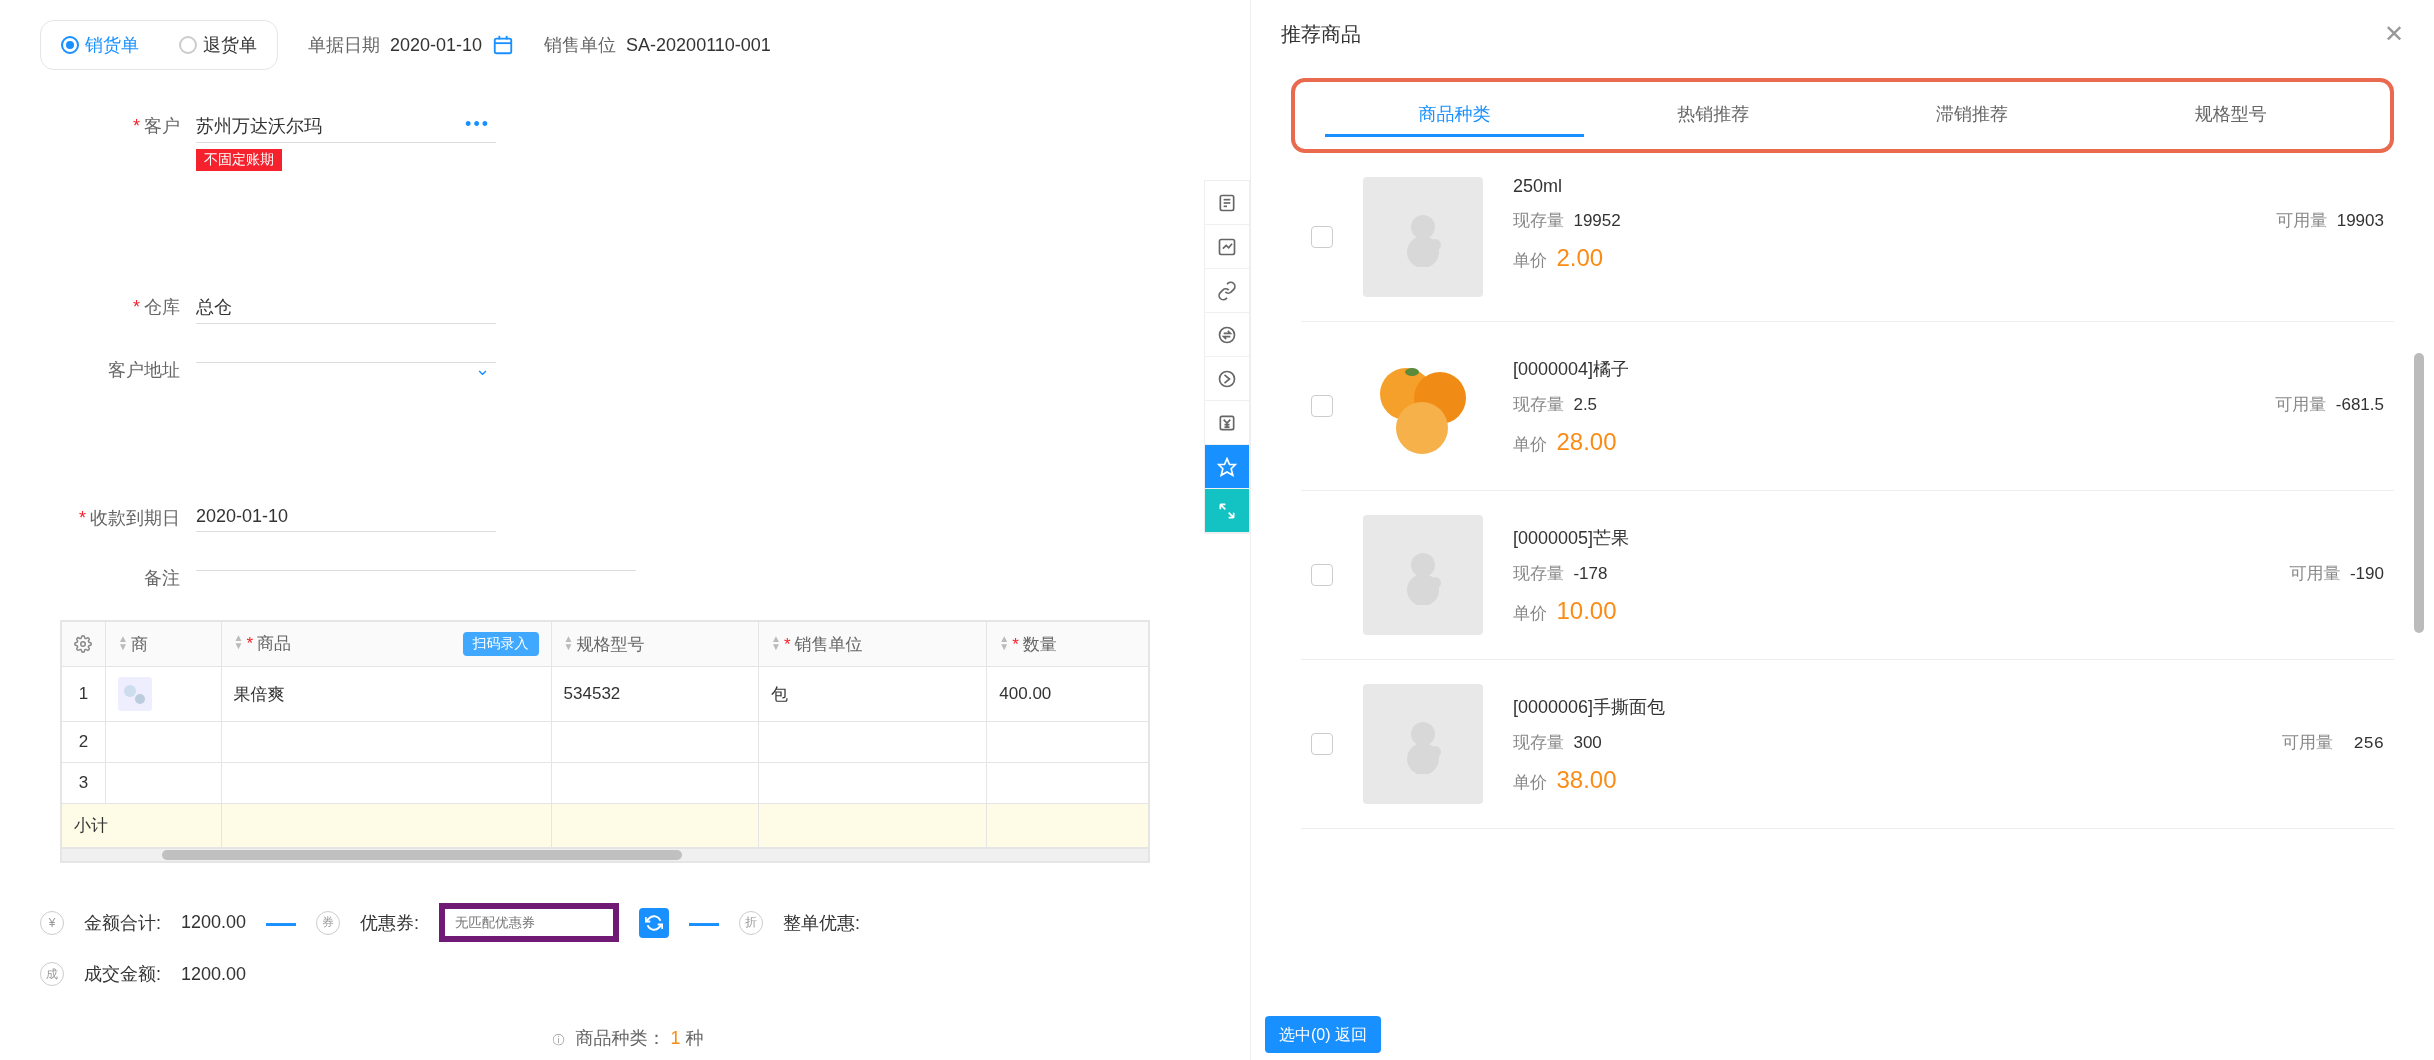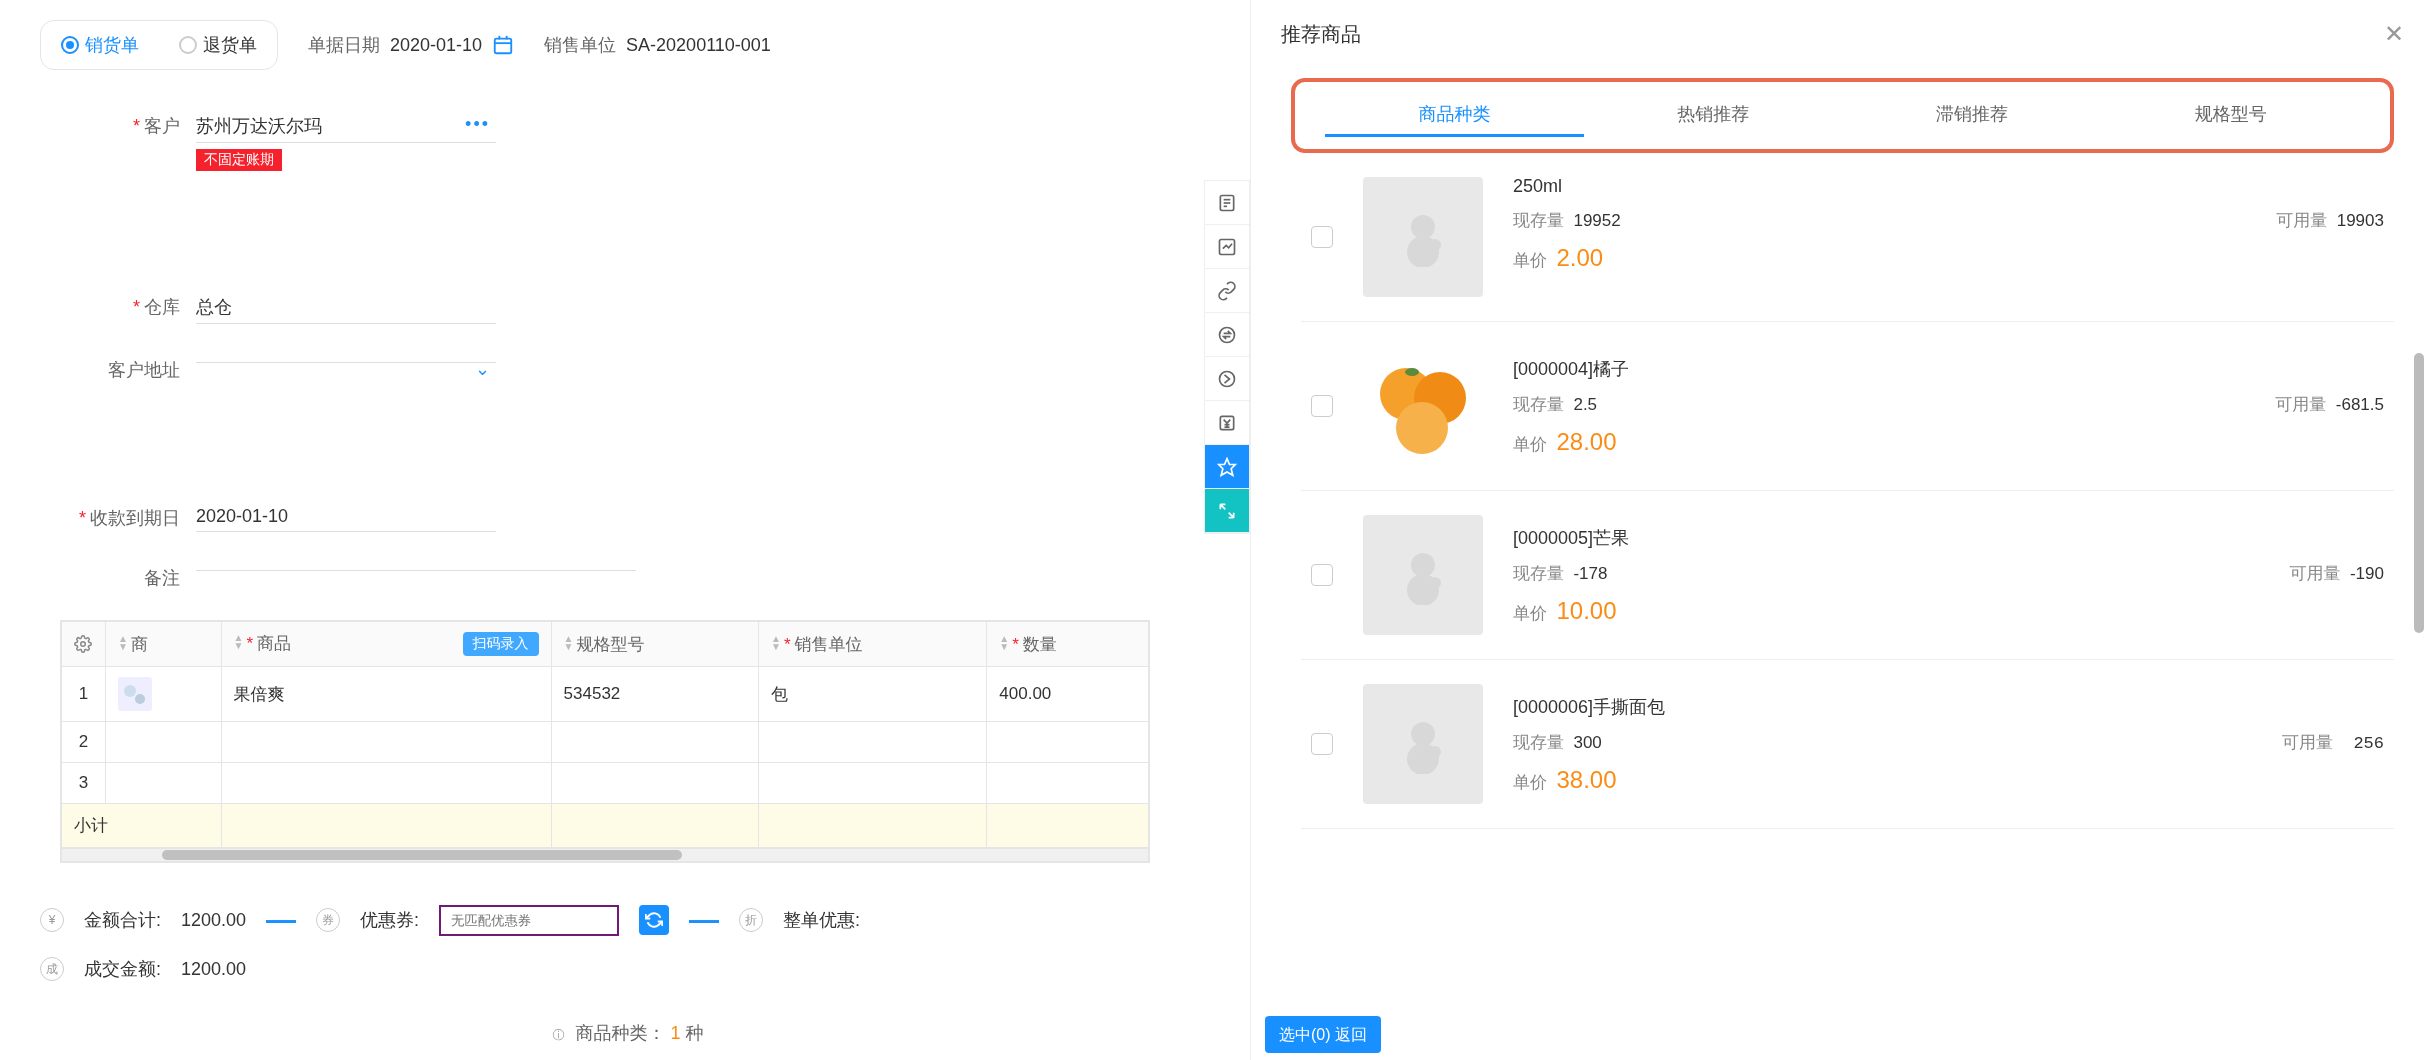--- a/index.html
+++ b/index.html
@@ -35,21 +35,21 @@
 .subtotal-row td { background:#fefbe6; }
 .scroll-track { height:14px; background:#f0f0f0; border:1px solid #e5e5e5; position:relative; }
 .scroll-thumb { position:absolute; left:100px; top:1px; width:520px; height:10px; background:#c0c0c0; border-radius:5px; }
 .side-toolbar { position:absolute; right:0; top:180px; display:flex; flex-direction:column; background:#fff; border:1px solid #eee; }
 .side-toolbar .ico { width:44px; height:44px; display:flex; align-items:center; justify-content:center; font-size:20px; color:#666; border-bottom:1px solid #f0f0f0; cursor:pointer; }
 .side-toolbar .ico.active { background:#1890ff; color:#fff; }
 .side-toolbar .ico.green { background:#13c2c2; color:#fff; }
 .totals { padding:20px 0; display:flex; flex-direction:column; gap:20px; font-size:18px; }
 .totals .row { display:flex; align-items:center; gap:20px; }
 .circ { display:inline-flex; width:24px; height:24px; border:1px solid #ccc; border-radius:50%; align-items:center; justify-content:center; font-size:12px; color:#999; }
-.coupon-input { border:2px solid #701a75; padding:6px 10px; color:#000000; width:180px; }
+.coupon-input { border:6px solid #701a75; padding:6px 10px; color:#000000; width:180px; }
 .refresh-btn { background:#1890ff; color:#fff; border-radius:4px; width:30px; height:30px; display:inline-flex; align-items:center; justify-content:center; }
 .dash { color:#1890ff; font-weight:bold; font-size:30px; }
 .footer-info { text-align:center; padding:20px; font-size:18px; color:#666; }
 .footer-info .orange { color:#fa8c16; }
 .right-panel { flex:1; background:#fff; border-left:1px solid #eee; position:relative; display:flex; flex-direction:column; }
 .rp-header { display:flex; align-items:center; justify-content:space-between; padding:20px 30px; font-size:20px; font-weight:500; }
 .close-x { font-size:24px; color:#999; cursor:pointer; }
 .rp-tabs-wrap { padding:10px 40px 0 40px; }
 .rp-tabs { border:4px solid #e96a4e; border-radius:14px; padding:12px 30px; display:flex; gap:0; }
 .rp-tab { flex:1; text-align:center; font-size:18px; padding:8px 0; cursor:pointer; color:#666; }

